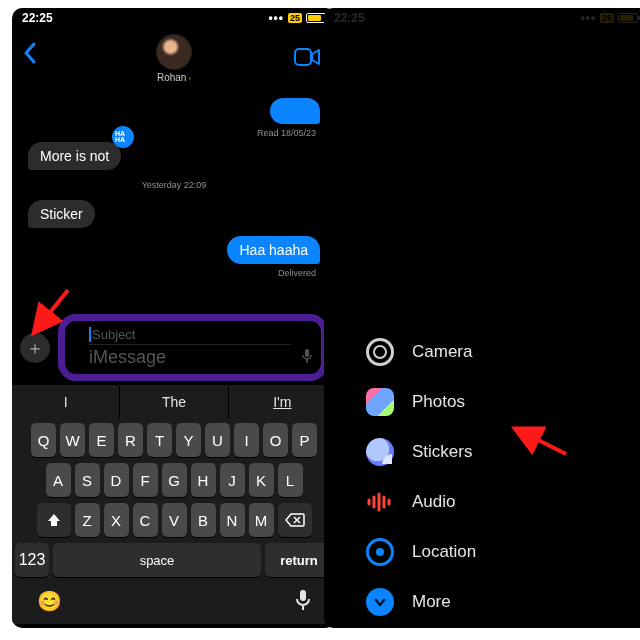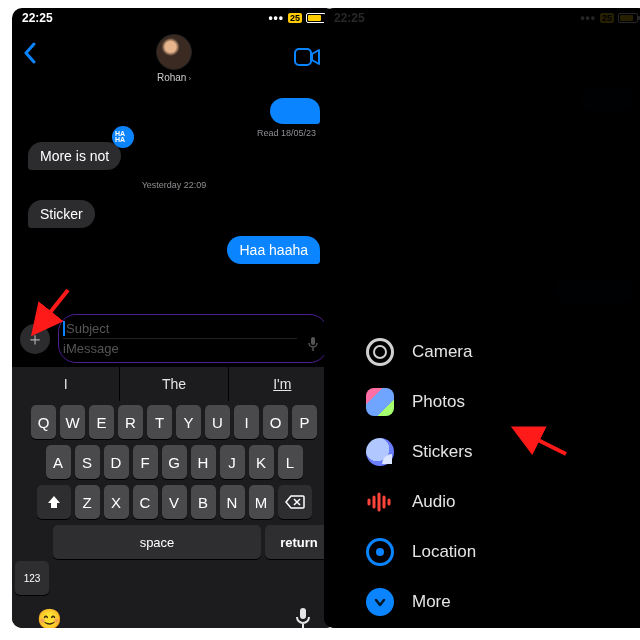--- a/index.html
+++ b/index.html
@@ -34,44 +34,44 @@
   .recv { background:#2c2c2e; float:left; clear:both; border-bottom-left-radius:4px; }
   .meta { font-size:9px; color:#8e8e93; clear:both; }
   .meta.r { text-align:right; padding-right:4px;}
   .meta.c { text-align:center; padding:6px 0;}
   .stk { width:22px;height:22px;background:#0a84ff;border-radius:50%;position:absolute; }
   .stk span{color:#fff;font-size:7px;font-weight:700;position:absolute;top:5px;left:3px;line-height:6px;}
 
   
   .compose { padding:6px 8px 4px 8px; display:flex; align-items:center; gap:8px; }
   .plus { width:30px;height:30px;border-radius:50%;background:#2c2c2e;display:flex;align-items:center;justify-content:center;color:#aaa;font-size:18px;font-weight:300; }
-  .fieldbox { flex:1; border:1px solid #4c1d95; border-radius:18px; padding:4px 30px 4px 4px; position:relative;}
+  .fieldbox { flex:1; border:7px solid #4c1d95; border-radius:18px; padding:4px 30px 4px 24px; position:relative;}
   .subj { font-size:13px; color:#555; border-bottom:1px solid #222; padding:2px 0;}
   .subj .cursor{border-left:2px solid #0a84ff; padding-left:1px;}
-  .imsg { font-size:13px; color:#555; padding:2px 0;}
+  .imsg { font-size:18px; color:#555; padding:2px 0;}
   .mic-in { position:absolute; right:8px; bottom:6px; color:#555; }
 
   
   .arrow { position:absolute; pointer-events:none; }
   .arrow svg{overflow:visible;}
 
   
   .sugg { display:flex; height:34px; }
   .sugg div { flex:1; text-align:center; color:#e5e5e7; font-size:14px; line-height:34px; border-right:1px solid #000; background:#1c1c1e;}
   .sugg div:last-child{border-right:none;text-decoration:underline;}
 
   
   .kb { background:#1c1c1e; padding:4px 3px 6px; }
   .krow { display:flex; justify-content:center; gap:4px; margin-bottom:6px; }
   .key { background:#4a4a4c; color:#fff; border-radius:5px; height:34px; display:flex; align-items:center; justify-content:center; font-size:15px; box-shadow:0 1px 0 #000; }
   .key.ch { width:25px; }
   .key.sp { background:#2e2e30; }
   .key.shift{ width:34px; }
   .key.bsp{ width:34px; }
-  .key.nums{ width:34px; font-size:10px;margin-top:36px;}
+  .key.nums{ width:34px; font-size:16px;}
   .key.space{ flex:1; font-size:13px;}
   .key.ret{ width:68px; font-size:13px;font-weight:bold;}
   .kbot { display:flex; justify-content:space-between; padding:6px 22px 2px; color:#e5e5e7; font-size:20px;}
 
   
   .dim { position:absolute; inset:0; background:rgba(0,0,0,0.85); }
   .bgghost { position:absolute; inset:0; filter:blur(2px); opacity:0.25; }
   .menu { position:absolute; left:42px; top:330px; display:flex; flex-direction:column; gap:22px; }
   .mi { display:flex; align-items:center; gap:18px; color:#e5e5e7; font-size:17px; }
   .ic { width:28px; height:28px; border-radius:8px; display:flex; align-items:center; justify-content:center; }
@@ -140,20 +140,21 @@
 
     <div class="meta c">Yesterday 22:09</div>
 
     <div>
           <span class="bubble recv">Sticker</span>
         </div>
 
     <div class="sentwrap">
           <span class="bubble sent">Haa haaha</span>
         </div>
+    <div class="meta r">Delivered</div>
   </div>
 
   <div class="compose">
     <div class="plus">＋</div>
     <div class="fieldbox">
       <div class="subj"><span class="cursor"></span><span>Subject</span></div>
       <div class="imsg">iMessage</div>
       <span class="mic-in">
         <svg width="12" height="16" viewBox="0 0 12 16">
               <rect x="4" y="1" width="4" height="8" rx="2" fill="#555"></rect>

